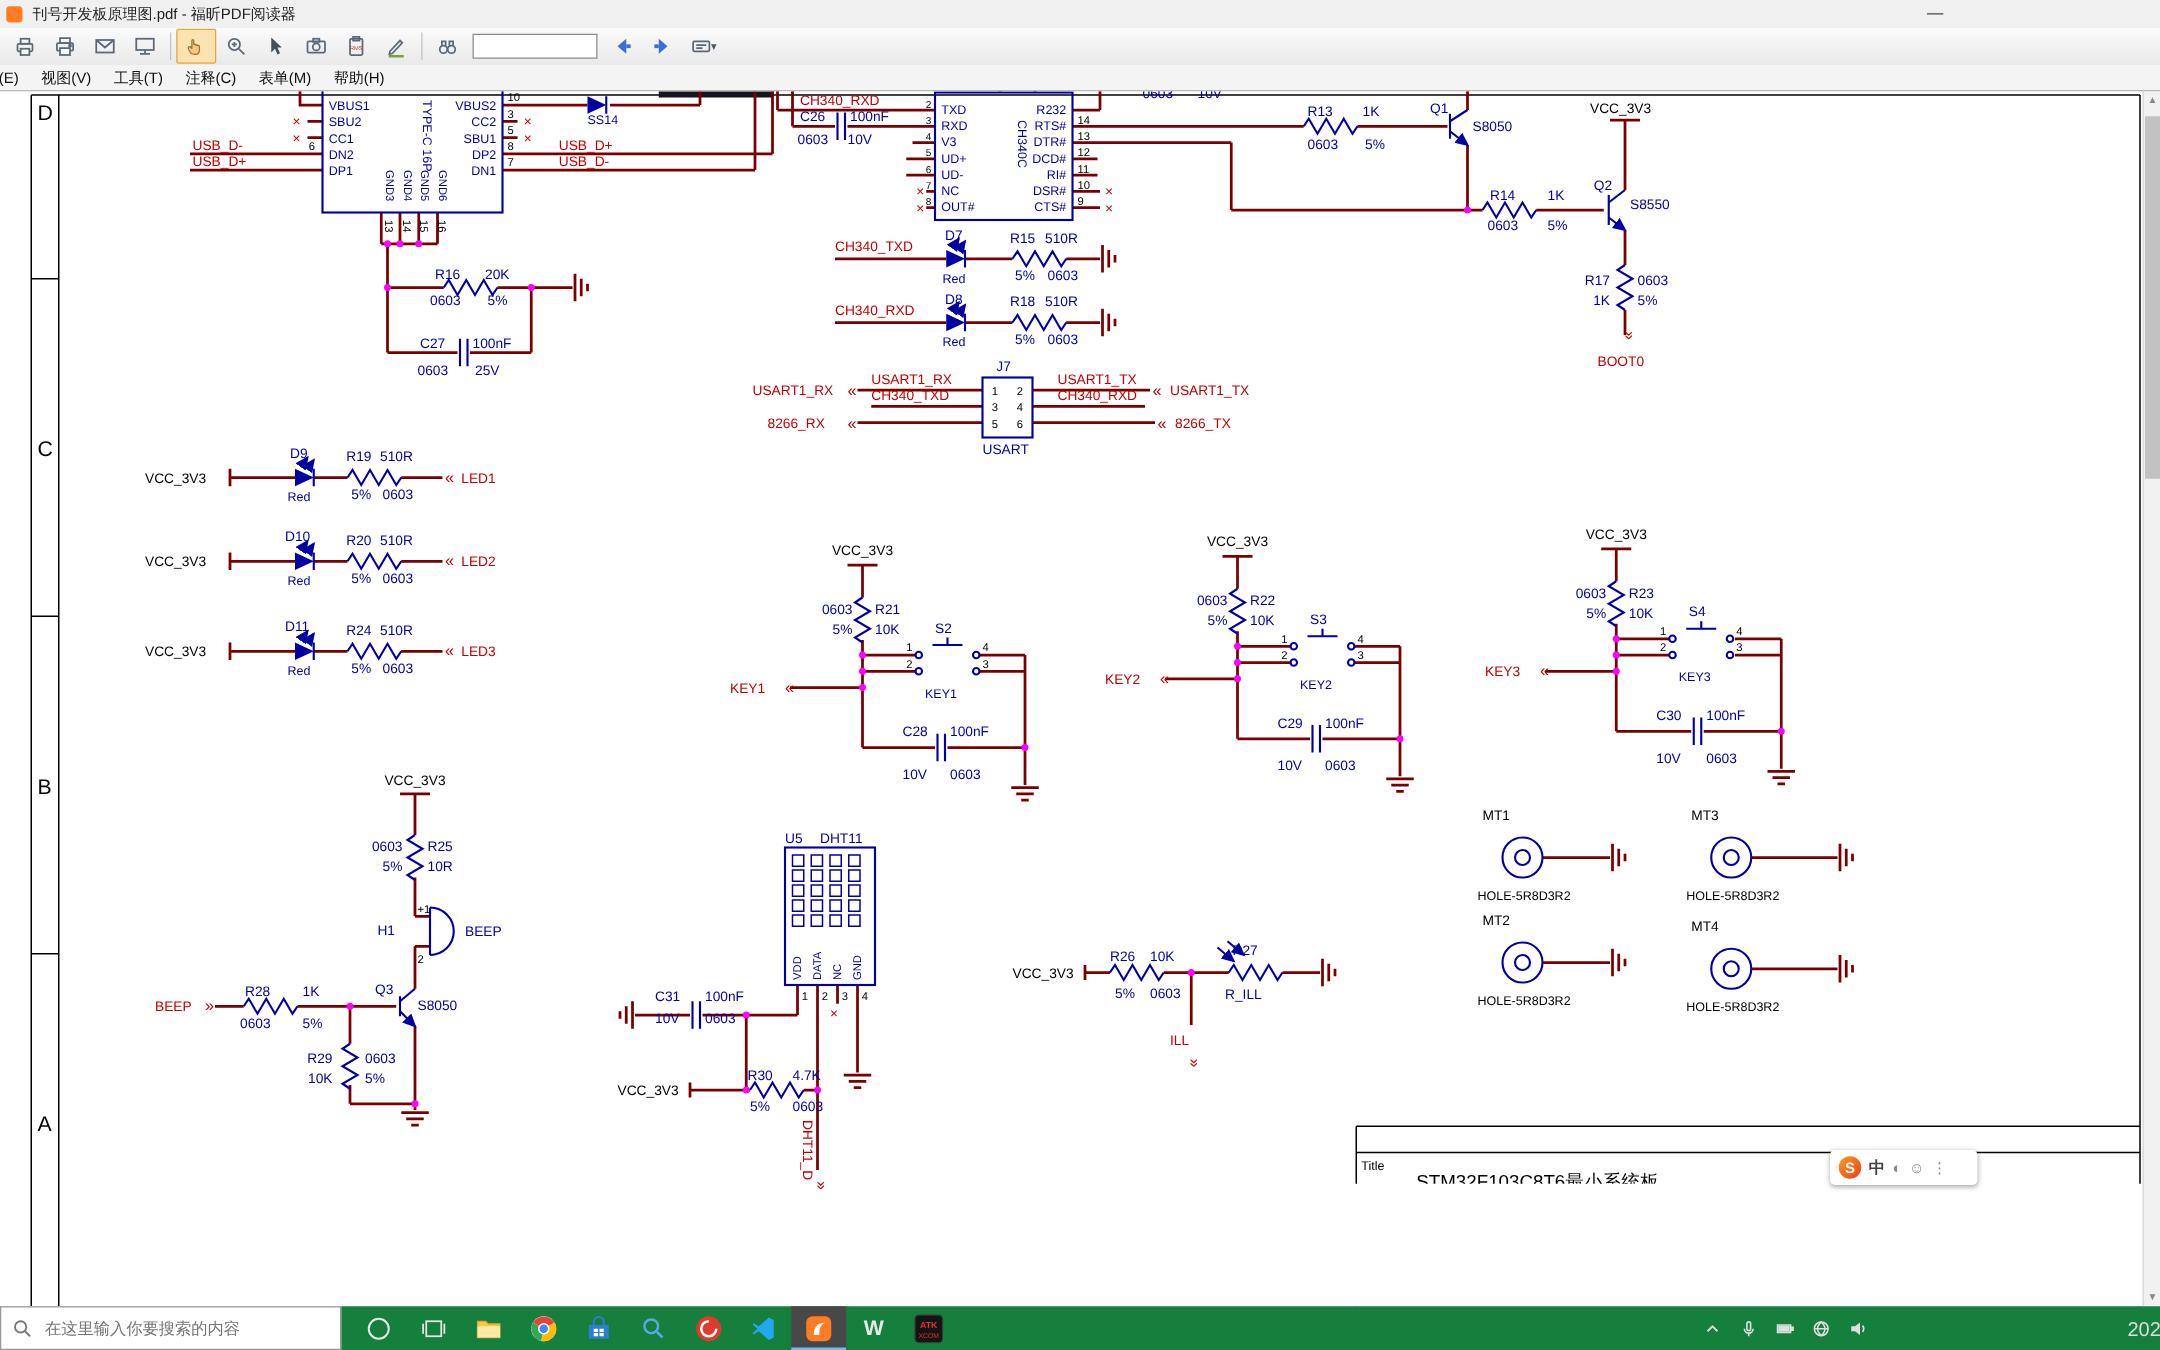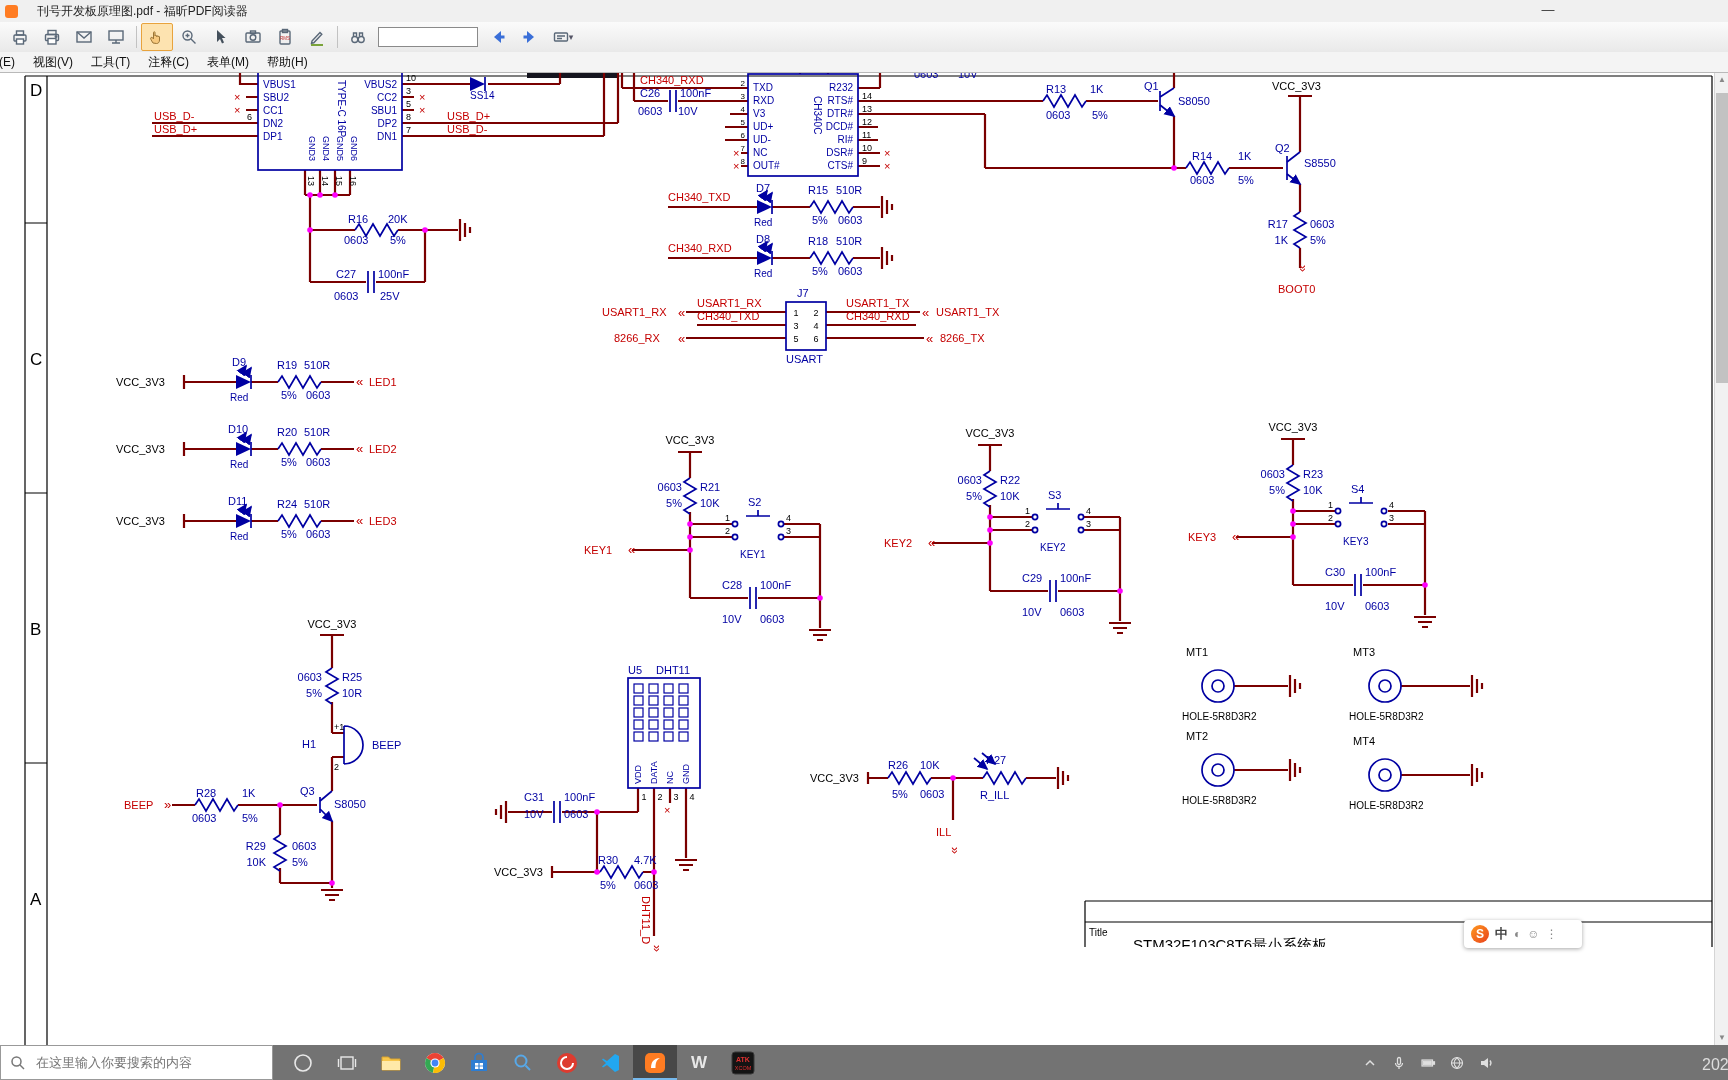--- a/index.html
+++ b/index.html
@@ -2,21 +2,21 @@
 <html><head>
 <meta charset="utf-8">
 <style>
   html,body{margin:0;padding:0;}
   body{width:1728px;height:1080px;overflow:hidden;position:relative;background:#fff;
        font-family:"Liberation Sans",sans-serif;}
   svg text{font-family:"Liberation Sans",sans-serif;}
 
   
   #titlebar{position:absolute;top:0;left:0;right:0;height:22px;background:#f0f0f0;
-    border-bottom:1px solid #dcdcdc;display:flex;align-items:center;gap:19px;
+    border-bottom:1px solid #dcdcdc;display:flex;align-items:center;gap:8px;
     padding-left:5px;font-size:12px;color:#222;z-index:30;}
   #titlebar .appicon{width:13px;height:13px;background:#ff7c22;border-radius:3px;flex:0 0 auto;}
   .winmin{position:absolute;left:1532px;top:0;width:32px;height:21px;text-align:center;
     line-height:19px;color:#333;font-size:13px;cursor:default;}
   #toolbar{position:absolute;top:22px;left:0;right:0;height:30px;
     background:linear-gradient(#fbfbfb,#e9e9e9);border-bottom:1px solid #cfcfcf;
     display:flex;align-items:center;padding-left:4px;z-index:30;}
   .tb-btn{width:30px;height:26px;display:flex;align-items:center;justify-content:center;
     border:1px solid transparent;border-radius:2px;}
   .tb-btn.active{background:#fde3b0;border-color:#e8a33d;}
@@ -48,21 +48,21 @@
   #ime{position:absolute;left:1464px;top:920px;width:104px;height:28px;background:#fff;
     border-radius:4px;box-shadow:0 1px 4px rgba(0,0,0,.35);display:flex;align-items:center;
     gap:6px;padding:0 7px;z-index:26;}
   #ime .slogo{width:18px;height:18px;border-radius:50%;
     background:linear-gradient(135deg,#ff9a1f,#e8401c);color:#fff;font-weight:bold;
     font-size:12px;text-align:center;line-height:18px;}
   #ime .lang{font-size:13px;font-weight:bold;color:#444;}
   #ime .iicon{font-size:12px;color:#888;}
 
   
-  #taskbar{position:absolute;left:0;bottom:0;width:1728px;height:35px;background:#737373;
+  #taskbar{position:absolute;left:0;bottom:0;width:1728px;height:35px;background:#15803d;
     z-index:40;display:flex;align-items:stretch;}
   #tb-search{width:262px;background:#fff;border:1px solid #999;display:flex;
     align-items:center;gap:8px;padding-left:9px;flex:0 0 auto;}
   #tb-search input{border:none;outline:none;font-size:13px;color:#555;width:215px;
     font-family:"Liberation Sans",sans-serif;background:transparent;}
   #apps{display:flex;align-items:stretch;margin-left:8px;}
   .app{width:44px;display:flex;align-items:center;justify-content:center;background:none;
     border:none;padding:0;}
   .app.active{background:#484848;box-shadow:inset 0 -2px 0 #76b9ed;}
   .wpsW{color:#e8e8e8;font-size:17px;font-weight:bold;}

